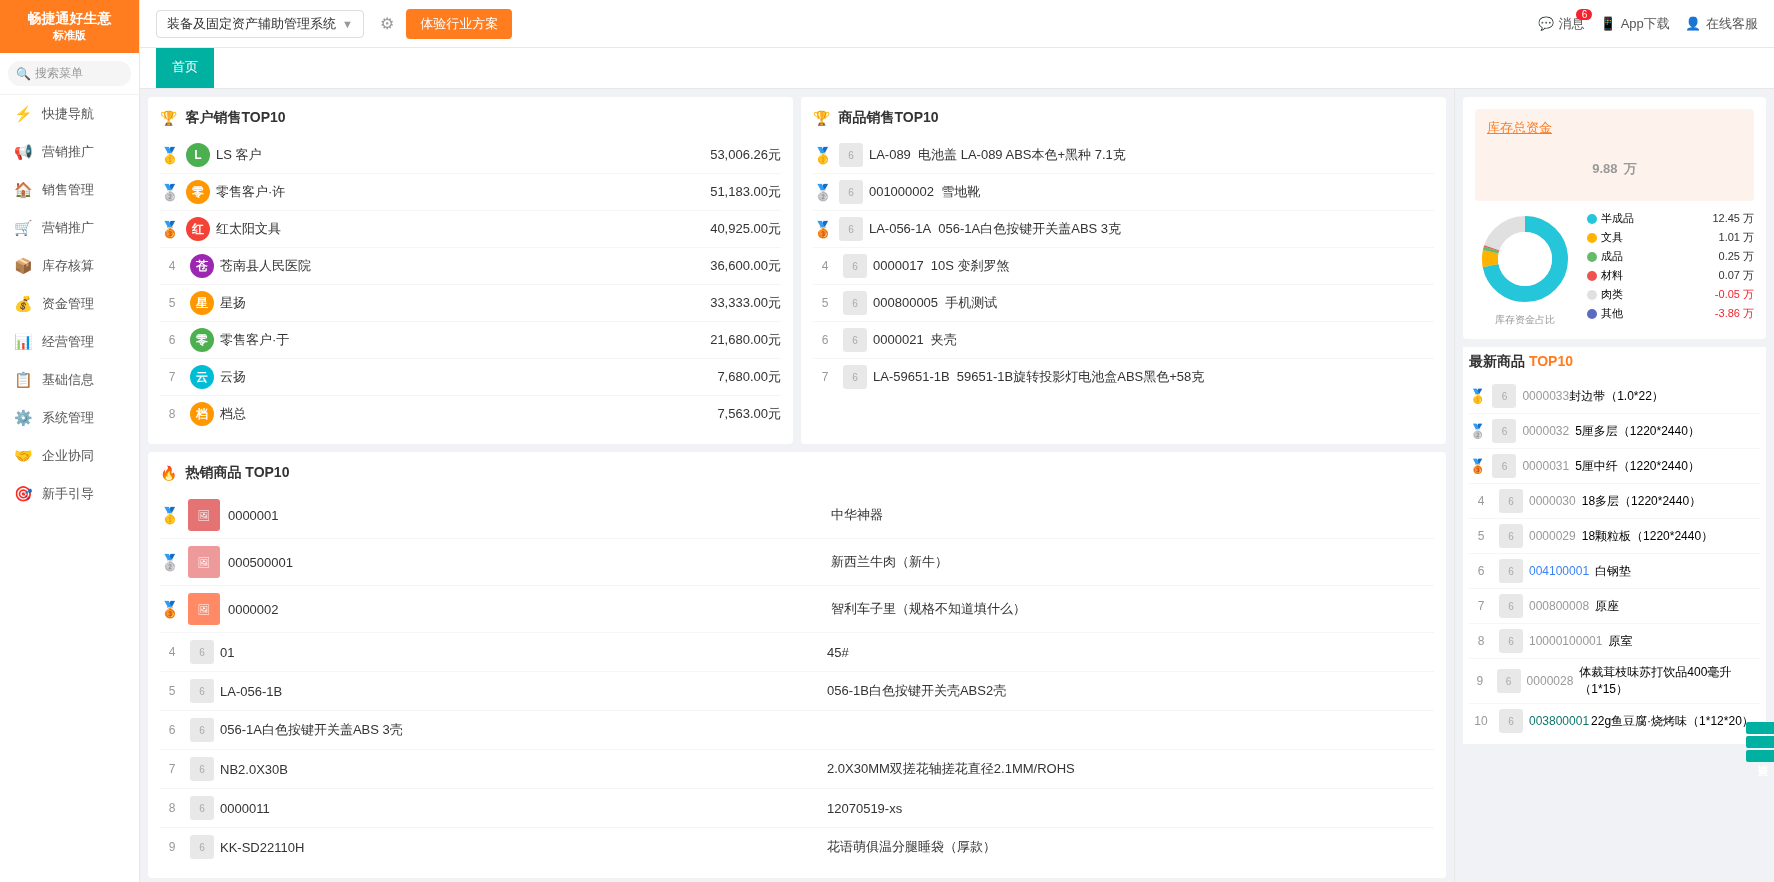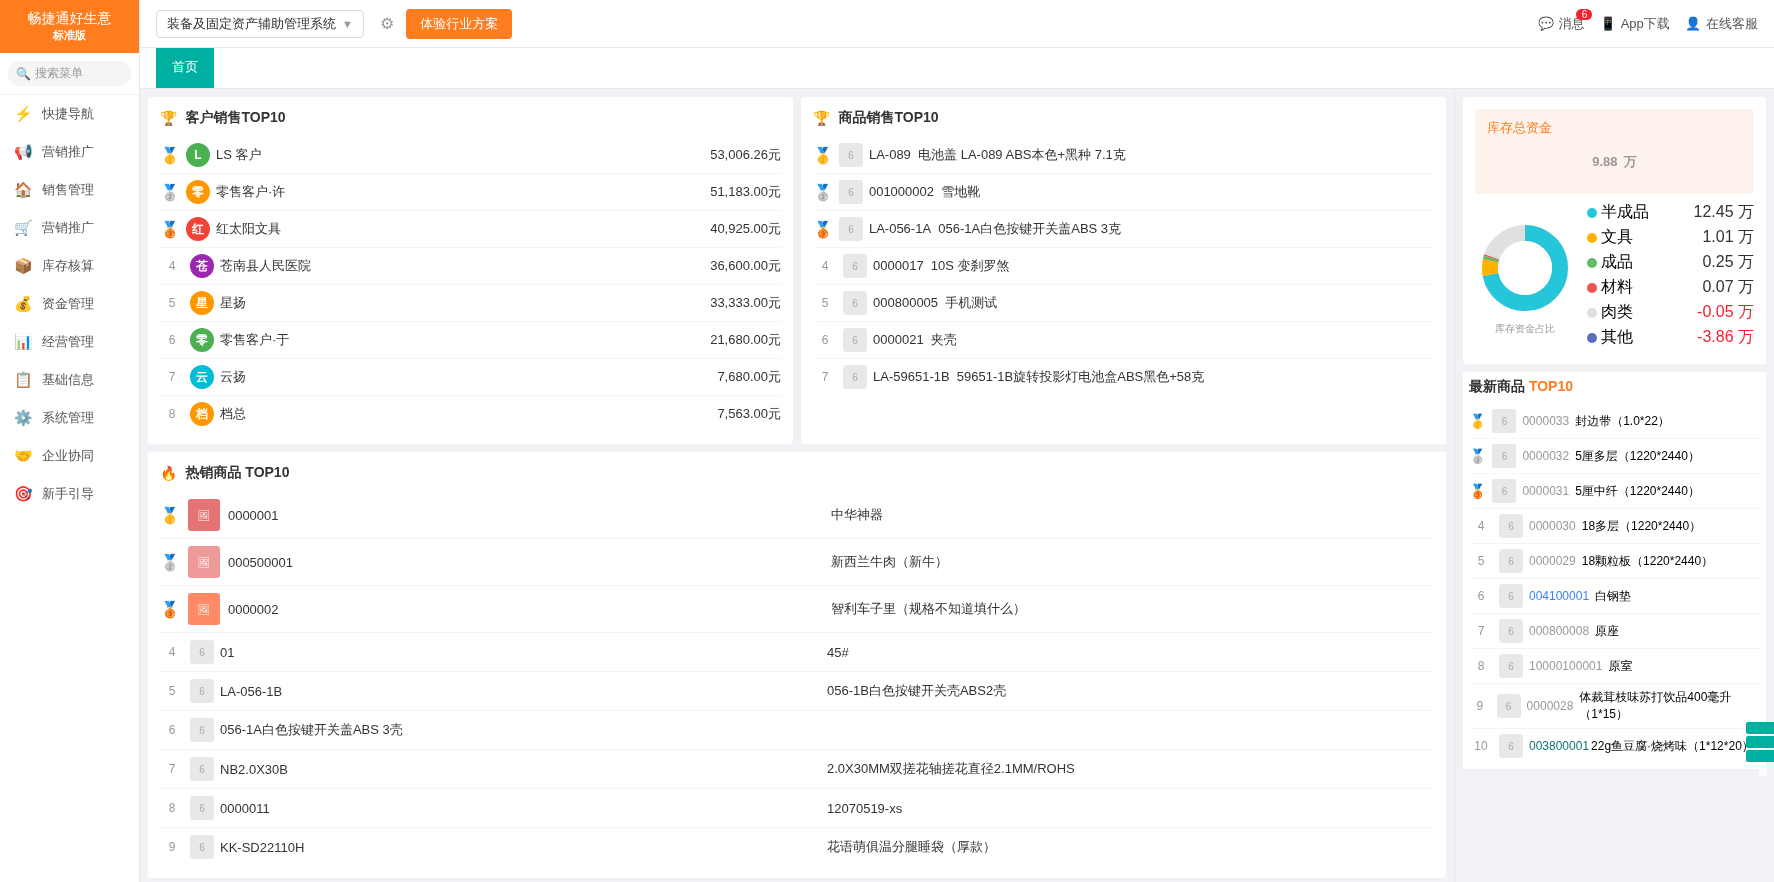--- a/index.html
+++ b/index.html
@@ -18,21 +18,21 @@
     .sidebar-logo {
       background: #ff7c1f;
       padding: 10px 8px;
       color: #fff;
       font-size: 13px;
       font-weight: bold;
       display: flex;
       flex-direction: column;
       align-items: center;
     }
-    .sidebar-logo .app-name { font-size: 14px; font-weight: normal; }
+    .sidebar-logo .app-name { font-size: 14px; font-weight: bold; }
     .sidebar-logo .version { font-size: 11px; }
     .sidebar-search {
       padding: 8px;
       border-bottom: 1px solid #f0f0f0;
     }
     .sidebar-search-inner {
       display: flex;
       align-items: center;
       background: #f5f5f5;
       border-radius: 12px;
@@ -217,42 +217,43 @@
 
     
     .hot-products-list .list-item { padding: 7px 0; }
     .product-thumb-colored {
       width: 32px; height: 32px; border-radius: 3px; margin: 0 8px; flex-shrink: 0;
       display: flex; align-items: center; justify-content: center; font-size: 10px; color: #fff;
     }
     .inventory-title {
       font-size: 13px;
       color: #ff7c1f;
-      margin-bottom: 9px;
+      margin-bottom: 16px;
+      text-decoration: underline;
     }
     .inventory-total {
       font-size: 22px;
       font-weight: bold;
       color: #333;
       margin-bottom: 12px;
       text-align: center;
     }
     .inventory-total span { font-size: 13px; color: #999; }
     .inventory-chart-area {
       display: flex;
       align-items: center;
       gap: 12px;
     }
     .donut-label {
       font-size: 10px;
       color: #999;
       text-align: center;
       margin-top: 4px;
     }
-    .legend { flex: 1; font-size: 16px; }
+    .legend { flex: 1; font-size: 11px; }
     .legend-item {
       display: flex;
       align-items: center;
       justify-content: space-between;
       margin-bottom: 4px;
     }
     .legend-left { display: flex; align-items: center; gap: 4px; }
     .legend-dot { width: 10px; height: 10px; border-radius: 50%; flex-shrink: 0; }
     .legend-value { color: #333; font-weight: 500; }
     .legend-negative { color: #f5222d; }
@@ -673,21 +674,21 @@
 
       <div class="newest-section">
         <div class="newest-title">
           <span>最新商品</span>
           <span class="top10">TOP10</span>
         </div>
         <div id="newest-products-container">
             <div class="newest-list-item">
     <span class="rank-medal" style="font-size:14px">🥇</span>
     <div class="product-icon-placeholder" style="margin:0 6px">6</div>
-    <span style="margin-right:6px;color:#999">0000033</span>
+    <span style="color:#999">0000033</span>
     <span>封边带（1.0*22）</span>
   </div>
             <div class="newest-list-item">
     <span class="rank-medal" style="font-size:14px">🥈</span>
     <div class="product-icon-placeholder" style="margin:0 6px">6</div>
     <span style="margin-right:6px;color:#999">0000032</span>
     <span>5厘多层（1220*2440）</span>
   </div>
             <div class="newest-list-item">
     <span class="rank-medal" style="font-size:14px">🥉</span>

